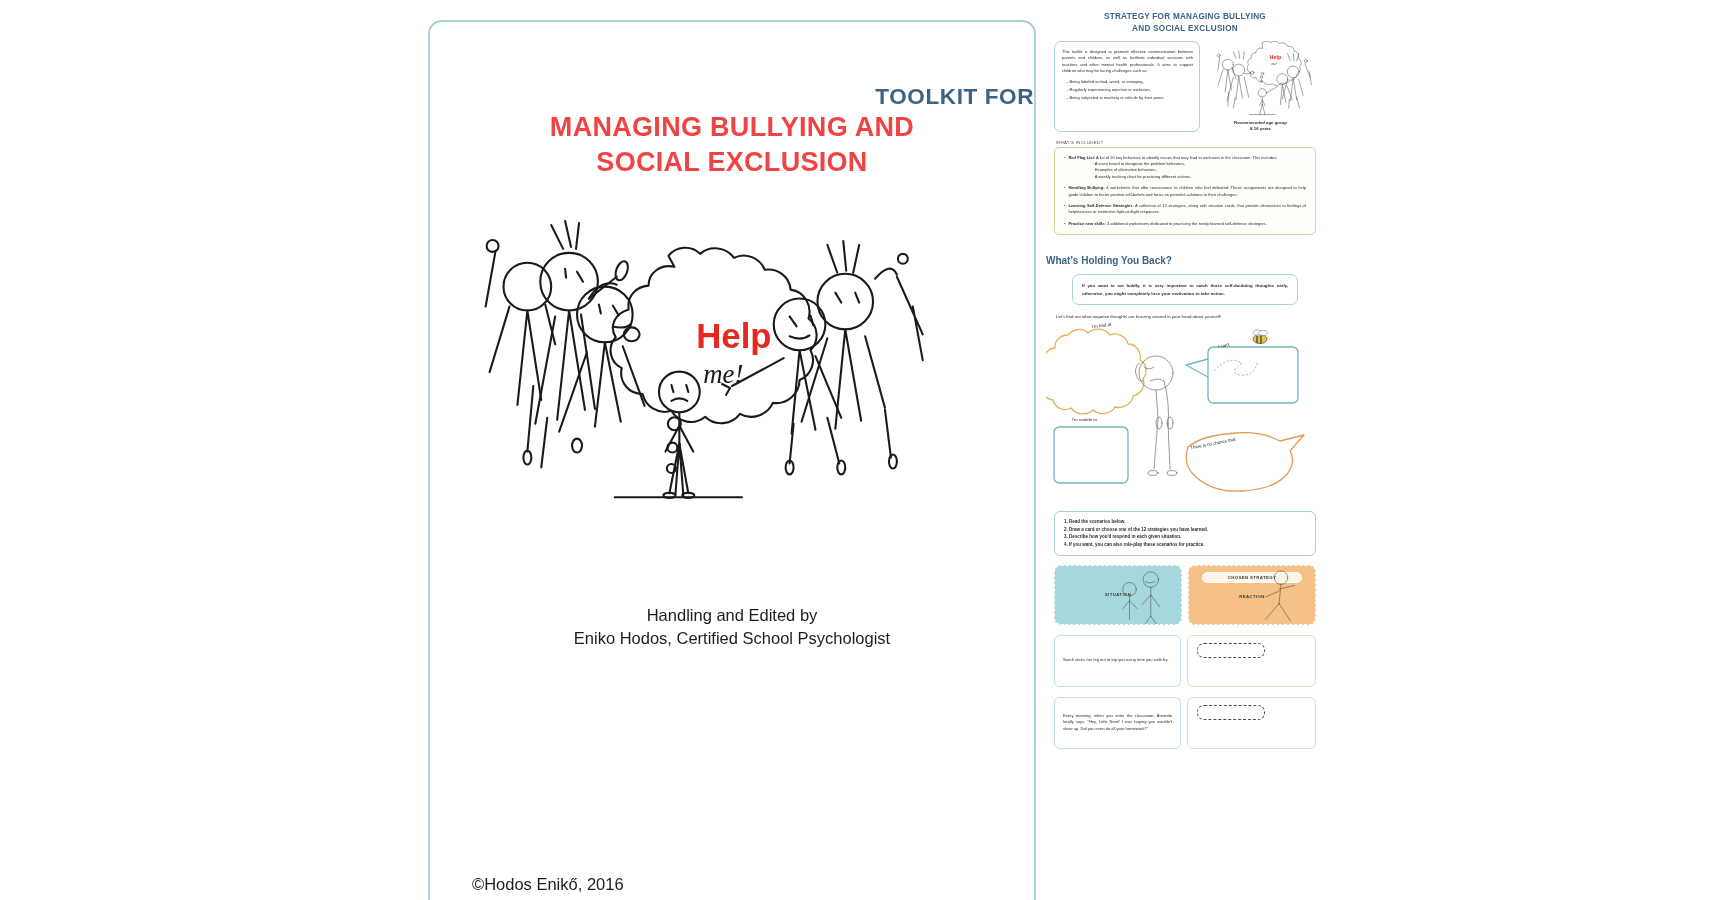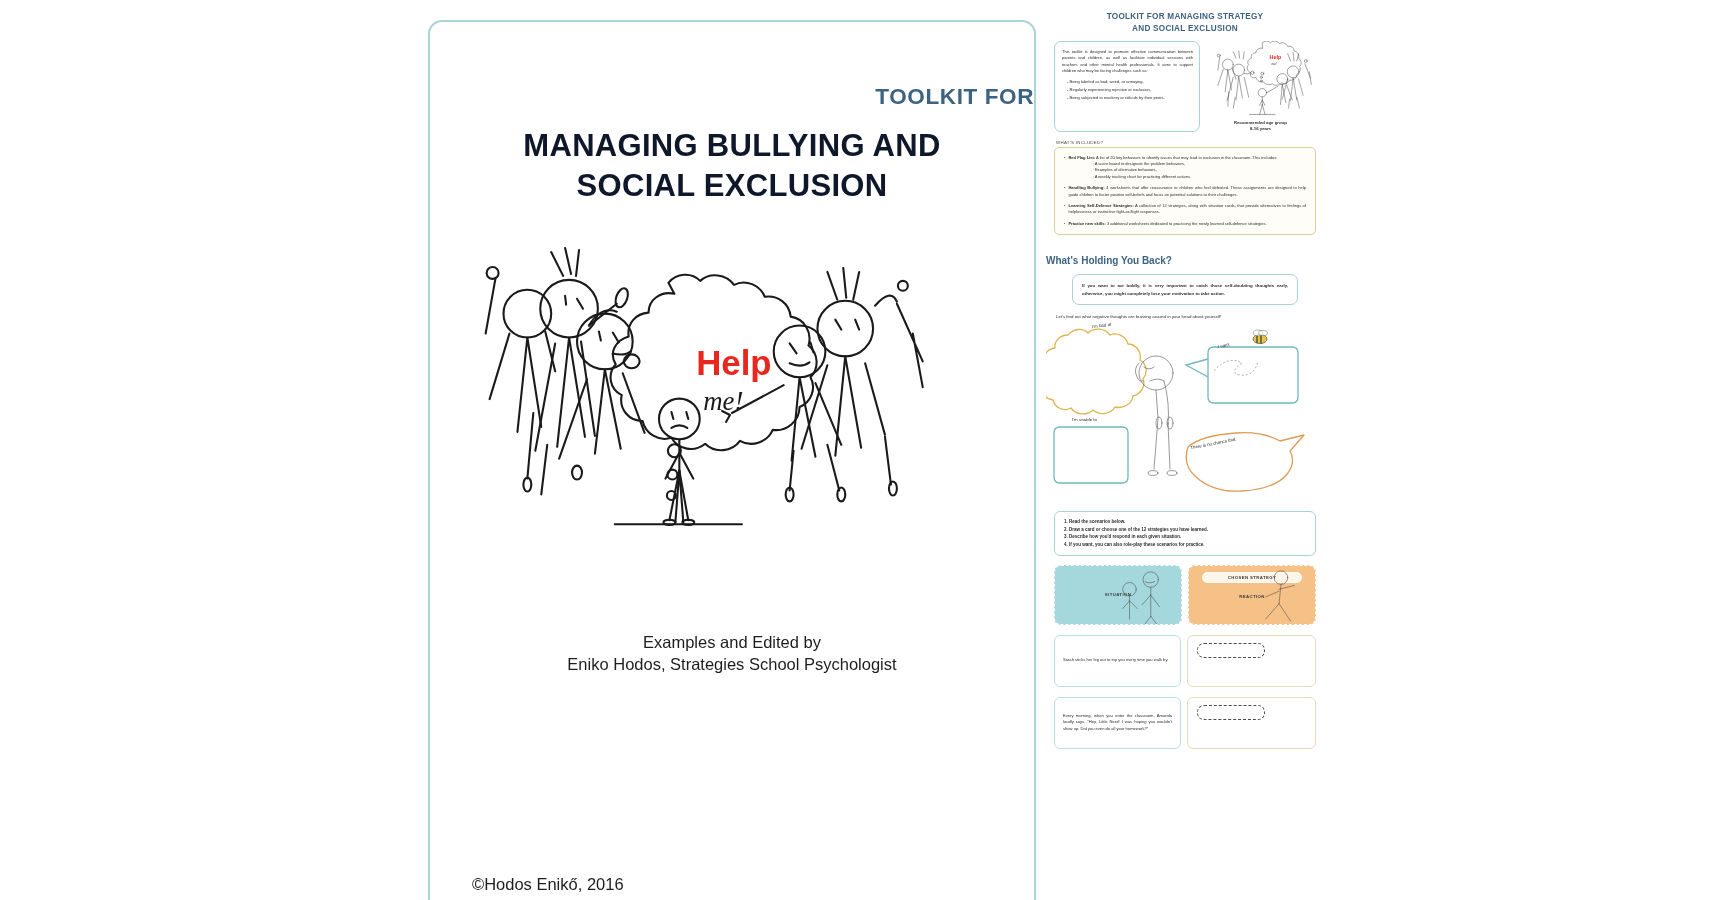--- a/index.html
+++ b/index.html
@@ -37,27 +37,26 @@
   }
   .title-small {
     margin-top: 62px;
     text-align: right;
     font-size: 22.5px;
     font-weight: bold;
     letter-spacing: 0.6px;
     color: #3d6383;
   }
   .title-big {
-    margin-top: 16px;
     text-align: center;
-    font-size: 31px;
+    font-size: 27px;
     font-weight: bold;
     line-height: 1.3;
     letter-spacing: 0.3px;
-    color: #0f172a;
+    color: #ef4444;
     padding: 0 26px;
   }
   .cover-illustration {
     position: relative;
     width: 100%;
     height: 400px;
     margin-top: 6px;
   }
   .cover-illustration svg { display: block; width: 100%; height: 100%; }
 
@@ -420,37 +419,37 @@
             <path class="ink" d="M366 238 l-4 40 M400 232 l12 46"></path>
             <ellipse class="ink" cx="362" cy="282" rx="4" ry="7"></ellipse>
             <ellipse class="ink" cx="414" cy="282" rx="4" ry="7"></ellipse>
             <path class="ink" d="M458 224 l6 48"></path>
             <ellipse class="ink" cx="466" cy="276" rx="4" ry="7"></ellipse>
           </g>
         </svg>
       </div>
 
       <div class="byline">
-        <div>Examples and Edited by</div>
-        <div>Eniko Hodos, Strategies School Psychologist</div>
+        <div>Handling and Edited by</div>
+        <div>Eniko Hodos, Certified School Psychologist</div>
       </div>
 
       <div class="copyright">
         <div>©Hodos Enikő, 2016</div>
         <div>©Spiribuuu Ltd., 2024</div>
       </div>
 
     </div>
   </div>
 
   <div class="thumb-column">
 
     <div class="thumb-page">
       <div class="t-title">
-        <div>TOOLKIT FOR MANAGING STRATEGY</div>
+        <div>STRATEGY FOR MANAGING BULLYING</div>
         <div>AND SOCIAL EXCLUSION</div>
       </div>
 
       <div class="p1-row">
         <div class="p1-box">
           <p>This toolkit is designed to promote effective communication between parents and children, as well as facilitate individual sessions with teachers and other mental health professionals. It aims to support children who may be facing challenges such as:</p>
           <ul>
             <li>Being labeled as bad, weird, or annoying,</li>
             <li>Regularly experiencing rejection or exclusion,</li>
             <li>Being subjected to mockery or ridicule by their peers.</li>

